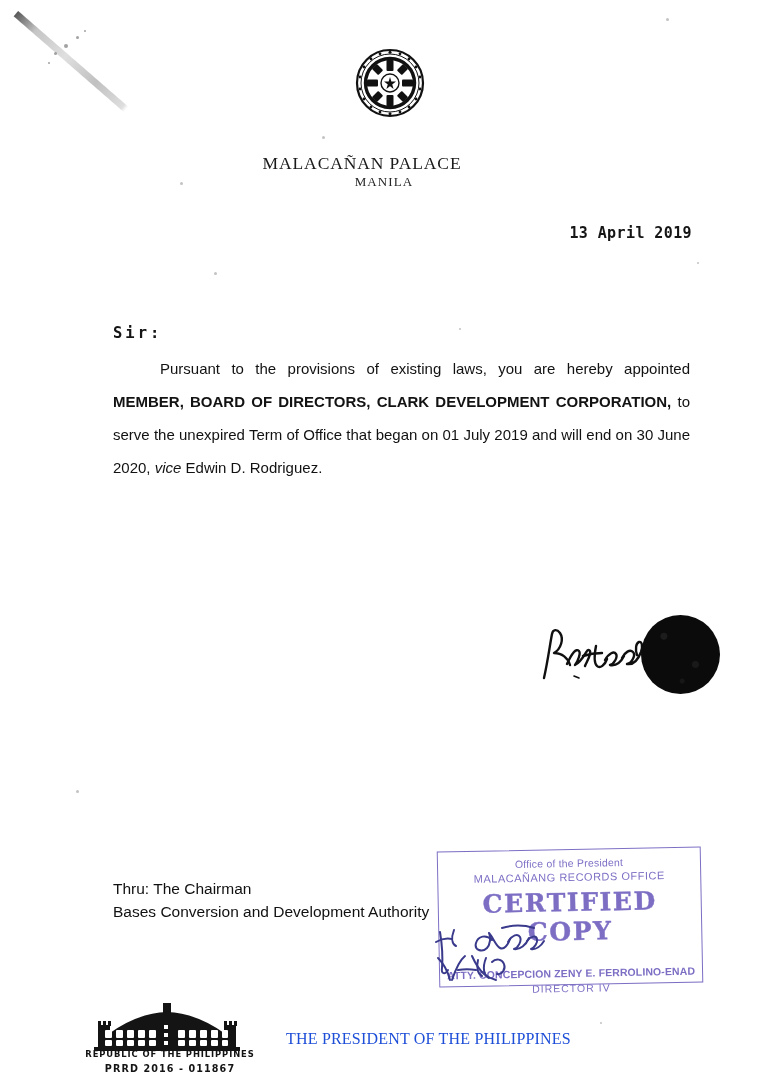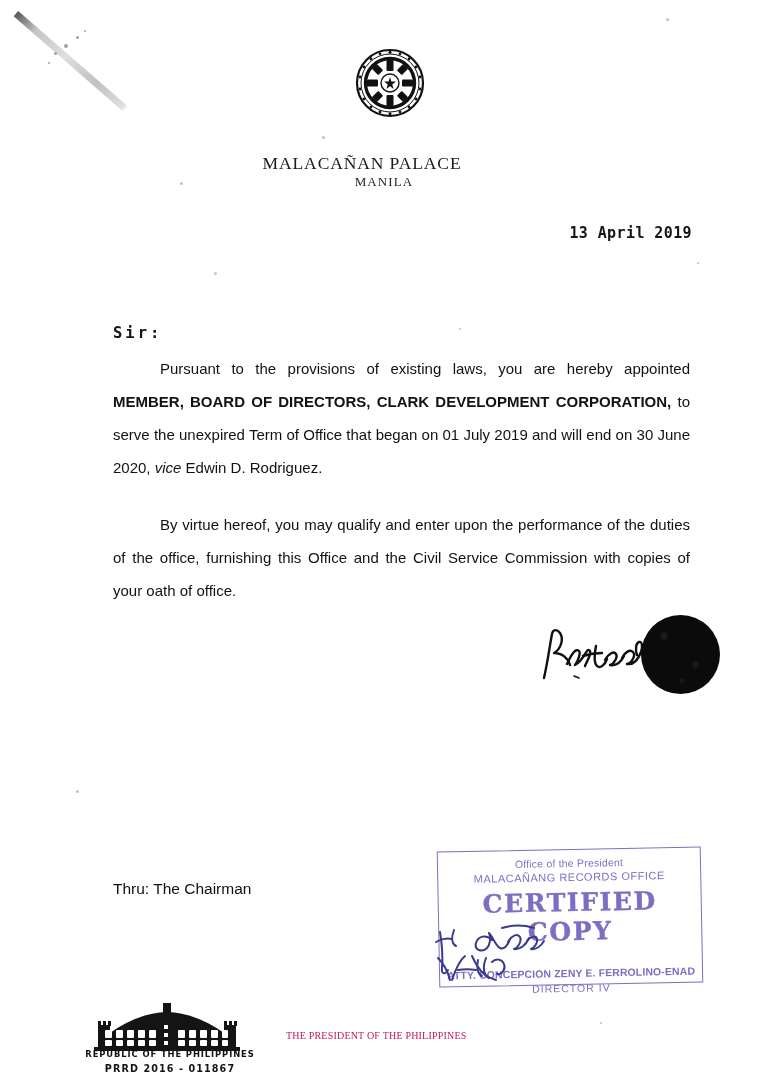--- a/index.html
+++ b/index.html
@@ -264,23 +264,23 @@
     top: 60px;
     font-size: 9.6px;
     letter-spacing: 1.1px;
   }
 
   .president-line {
     position: absolute;
     left: 286px;
     top: 1030px;
     font-family: "Liberation Serif", serif;
-    font-size: 10px;
+    font-size: 16px;
     letter-spacing: 0.2px;
-    color: #be185d;
+    color: #1d4ed8;
   }
 
   
   .speck {
     position: absolute;
     background: rgba(120,120,120,0.45);
     border-radius: 50%;
     pointer-events: none;
   }
 </style>
@@ -341,40 +341,40 @@
     <div class="lh-title">MALACAÑAN PALACE</div>
     <div class="lh-sub">MANILA</div>
   </div>
 
   <div class="doc-date">13 April 2019</div>
 
   <div class="salutation">Sir:</div>
 
   <div class="body-block">
     <p class="para"><span>Pursuant to the provisions of existing laws, you are hereby appointed </span><b>MEMBER, BOARD OF DIRECTORS, CLARK DEVELOPMENT CORPORATION,</b><span> to serve the unexpired Term of Office that began on 01 July 2019 and will end on 30 June 2020, </span><i>vice</i><span> Edwin D. Rodriguez.</span></p>
-    <p class="para"><span>By virtue hereof, you may qualify and enter upon the performance of the duties of the office, furnishing this Office and the Civil Service Commission with copies of your oath of office.</span></p>
   </div>
 
   <div class="signature">
     <svg width="120" height="70" viewBox="0 0 120 70" aria-hidden="true">
       <g fill="none" stroke="#101010" stroke-width="2.4" stroke-linecap="round" stroke-linejoin="round">
         <path d="M10 58 C14 40 16 24 18 14 C19 9 23 9 26 13 C30 19 27 29 20 33 C28 33 34 38 36 45"></path>
         <path d="M33 44 C38 33 42 28 45 31 C47 33 44 41 41 45 C46 43 50 36 53 31 C54 29 57 30 56 34 C55 39 52 43 51 46"></path>
         <path d="M49 36 C55 34 62 33 68 33"></path>
         <path d="M62 26 C60 36 60 43 63 46 C66 49 71 45 73 39"></path>
         <path d="M71 40 C75 33 80 31 82 34 C84 37 80 44 76 45 C82 46 87 42 90 36"></path>
         <path d="M88 38 C91 32 96 29 99 32 C102 35 98 43 93 44 C99 45 104 40 107 32 C109 26 108 21 105 22 C102 23 101 29 103 35"></path>
       </g>
       <path d="M40 56 l5 2" stroke="#101010" stroke-width="1.6" stroke-linecap="round"></path>
     </svg>
   </div>
   <div class="redaction-blob"></div>
 
   <div class="addressee">
     <div>Thru: The Chairman</div>
+    <div>Bases Conversion and Development Authority</div>
   </div>
 
   <div class="stamp">
     <div class="ln office">Office of the President</div>
     <div class="ln records">MALACAÑANG RECORDS OFFICE</div>
     <div class="ln certified">CERTIFIED COPY</div>
     <div class="ln atty">ATTY. CONCEPCION ZENY E. FERROLINO-ENAD</div>
     <div class="ln director">DIRECTOR IV</div>
   </div>
   <div class="stamp-sig">

